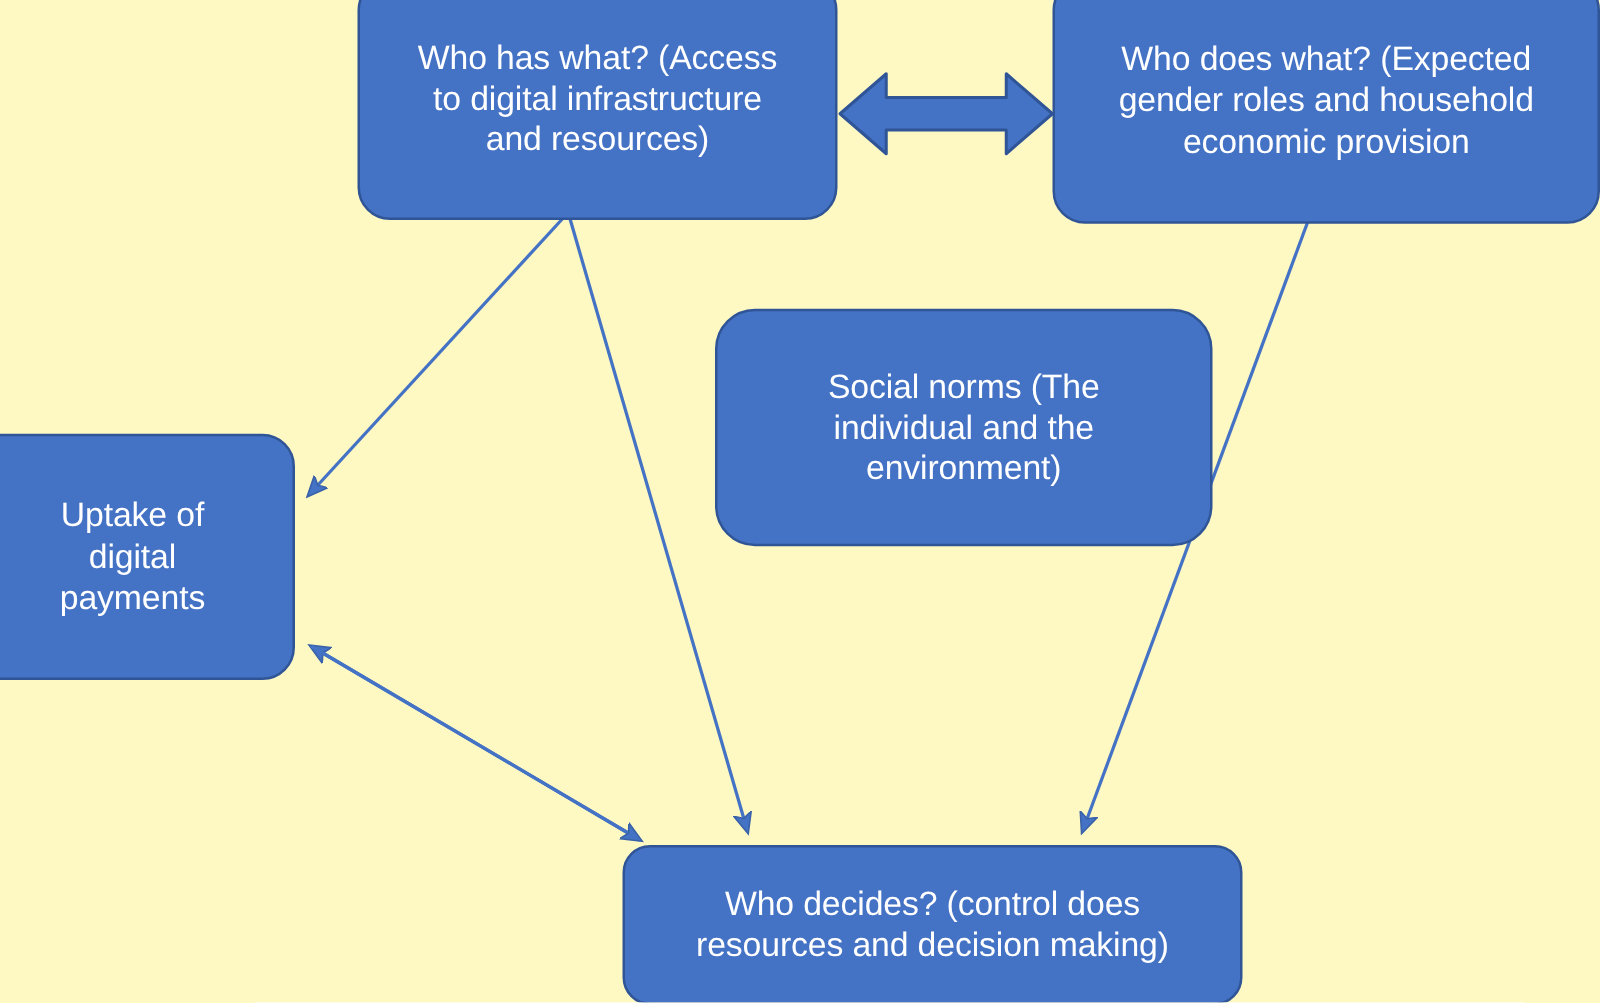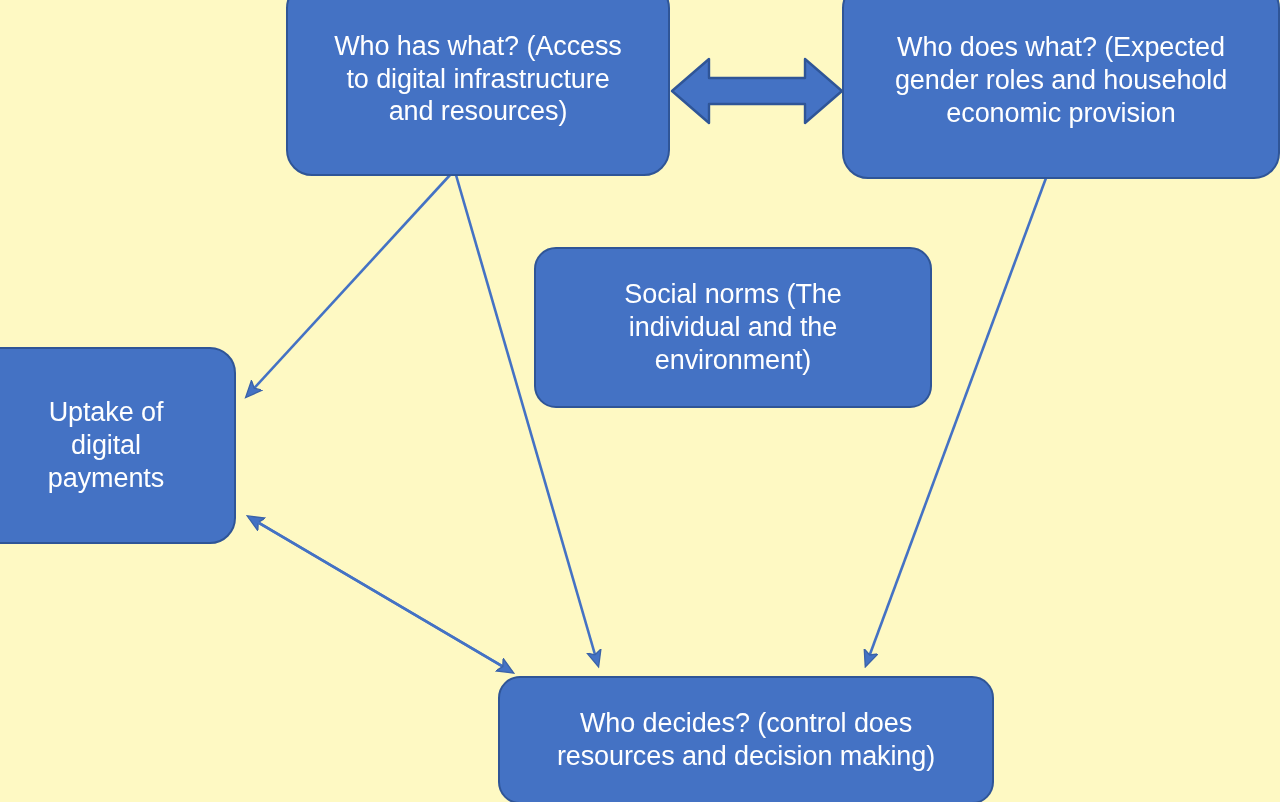--- a/index.html
+++ b/index.html
@@ -53,22 +53,22 @@
   
   #node-access {
     left: 286px;  top: -18px;  width: 384px;  height: 194px;
     border-radius: 26px;
   }
   #node-roles {
     left: 842px;  top: -18px;  width: 438px;  height: 197px;
     border-radius: 26px;
   }
   #node-norms {
-    left: 534px;  top: 247px;  width: 398px;  height: 161px;
-    border-radius: 22px;
+    left: 572px;  top: 247px;  width: 398px;  height: 190px;
+    border-radius: 32px;
   }
   #node-uptake {
     left: -24px;  top: 347px;  width: 260px;  height: 197px;
     border-radius: 26px;
     font-size: 27px;
   }
   #node-decides {
     left: 498px;  top: 676px;  width: 496px;  height: 128px;
     border-radius: 22px;
   }

